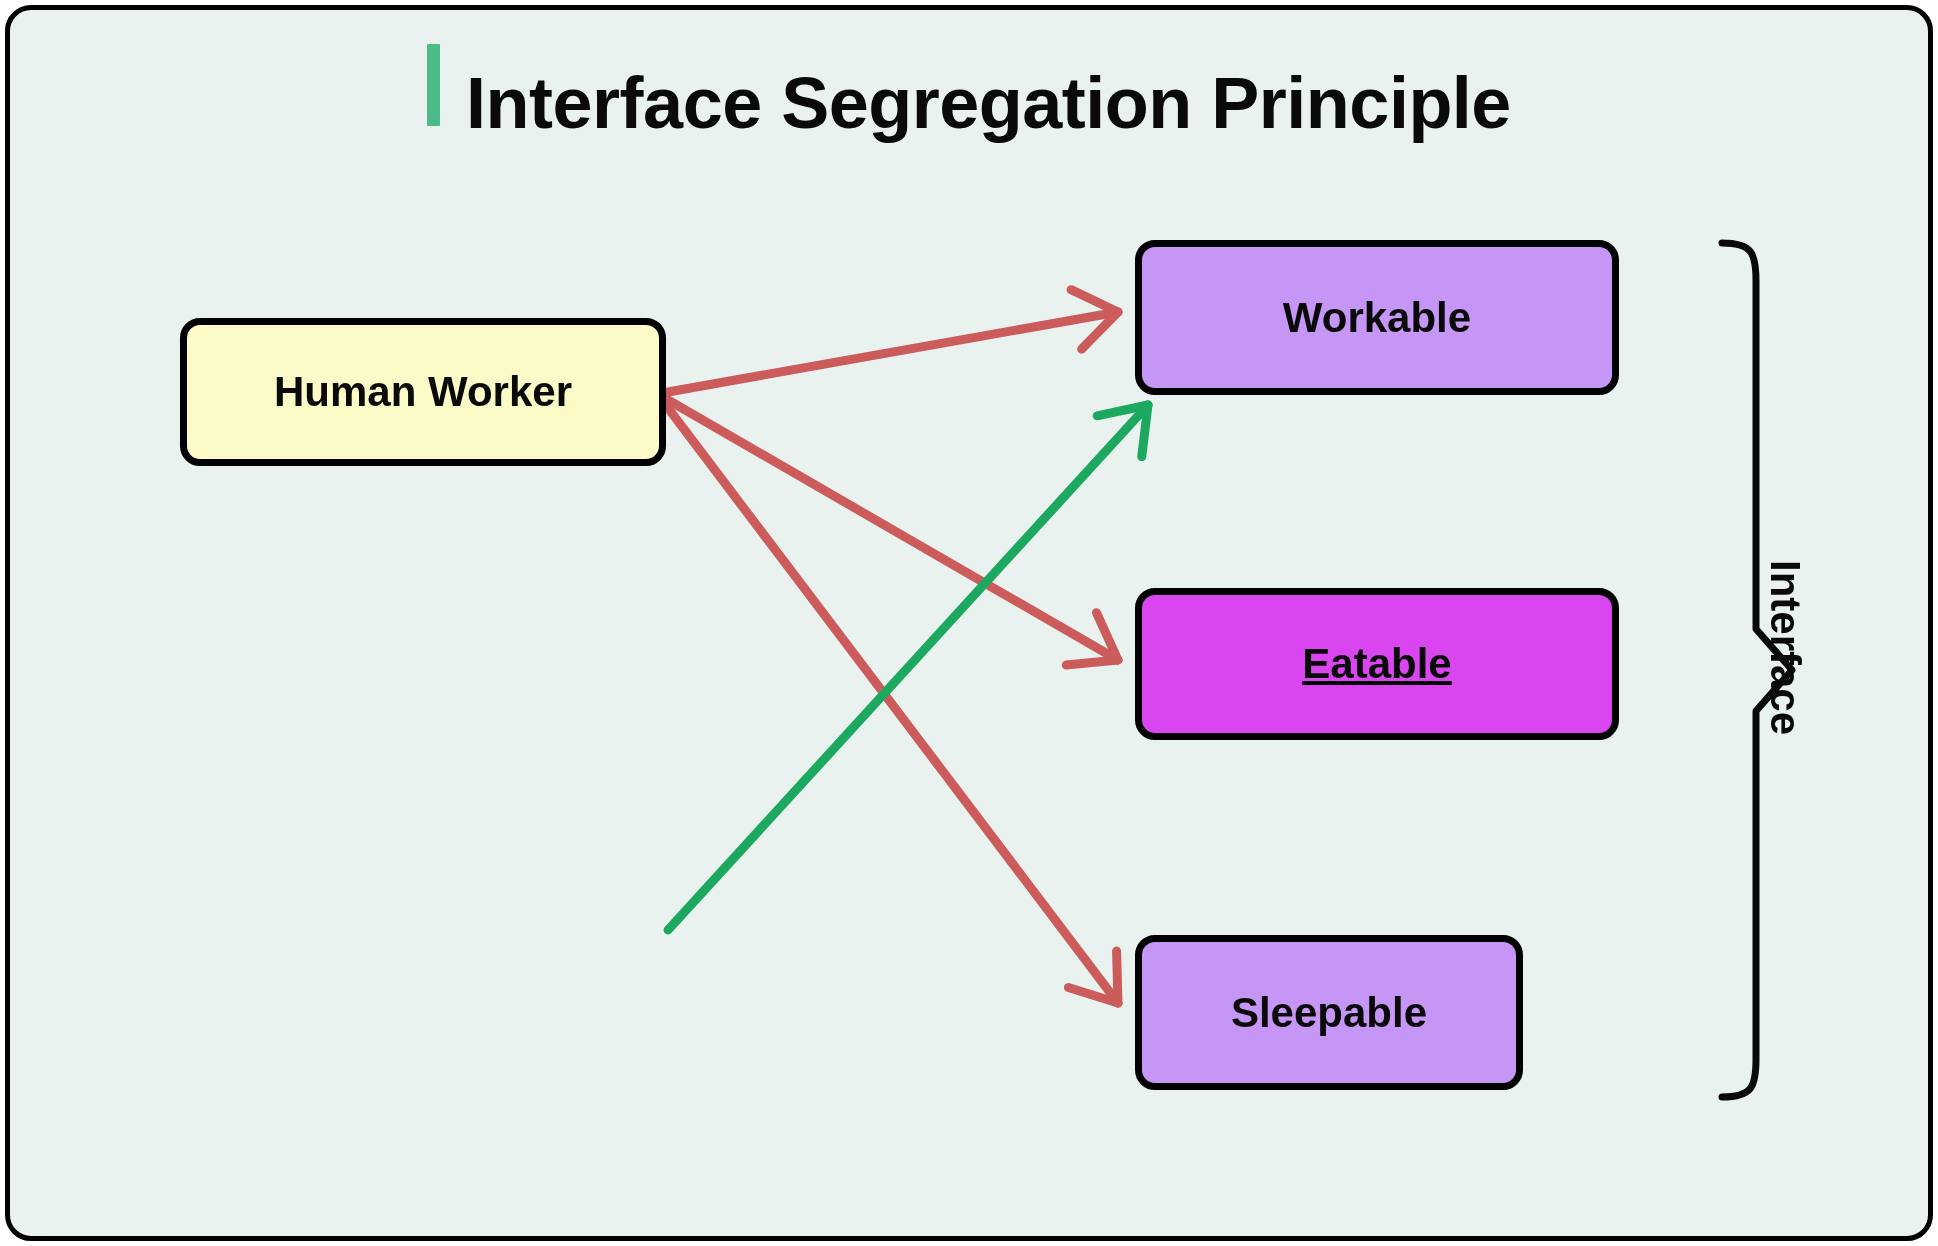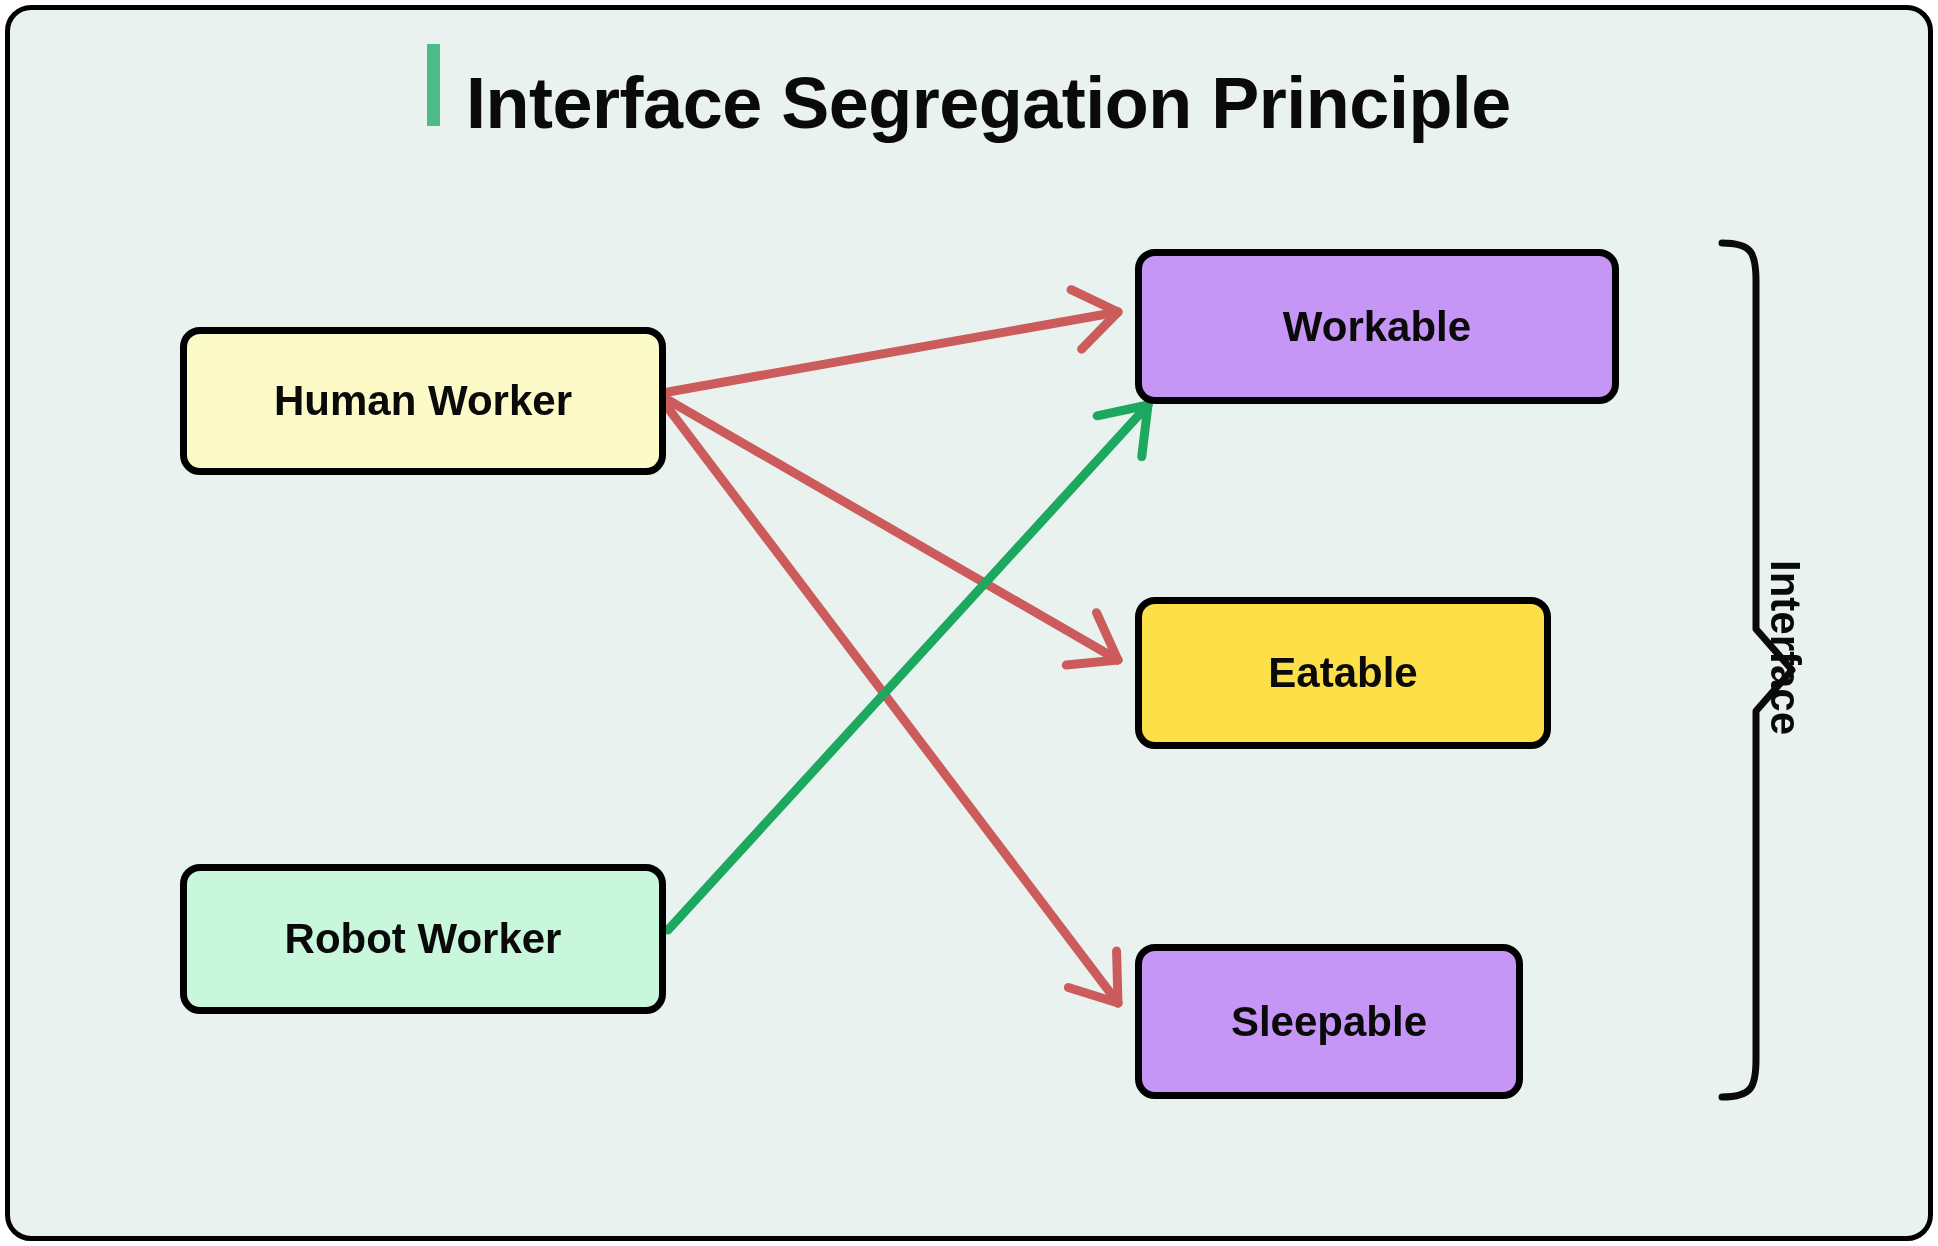--- a/index.html
+++ b/index.html
@@ -66,21 +66,20 @@
   
   .node {
     position: absolute;
     box-sizing: border-box;
     border: 7px solid #000000;
     border-radius: 20px;
     display: flex;
     align-items: center;
     justify-content: center;
     z-index: 3;
-    margin-top: 9px;
   }
   .node-label {
     font-size: 42px;
     font-weight: 700;
     color: #0a0a0a;
     white-space: nowrap;
     line-height: 1;
   }
 
   
@@ -142,28 +141,25 @@
         <line x1="1118" y1="1003" x2="1116.5690088647052" y2="951.0196934948368" stroke="#cc5b5b" stroke-width="9" stroke-linecap="round"></line>
         <line x1="668" y1="930" x2="1148" y2="405" stroke="#1da860" stroke-width="9" stroke-linecap="round"></line>
         <line x1="1148" y1="405" x2="1141.7413098757604" y2="456.62197979474195" stroke="#1da860" stroke-width="9" stroke-linecap="round"></line>
         <line x1="1148" y1="405" x2="1097.143958192419" y2="415.847258255687" stroke="#1da860" stroke-width="9" stroke-linecap="round"></line>
       </g>
   </svg>
 
   <div class="node" id="node-human-worker" style="left: 180px; top: 318px; width: 486px; height: 148px; background: rgb(252, 251, 200); text-align: right;">
     <span class="node-label">Human Worker</span>
   </div>
-  <div class="node" id="node-robot-worker" style="left: 180px; top: 855px; width: 486px; height: 150px; background: rgb(201, 247, 220);">
-    <span class="node-label">Robot Worker</span>
-  </div>
 
   <div class="node" id="node-workable" style="left: 1135px; top: 240px; width: 484px; height: 155px; background: rgb(197, 150, 245);">
     <span class="node-label">Workable</span>
   </div>
-  <div class="node" id="node-eatable" style="left: 1135px; top: 588px; width: 416px; height: 152px; background: #fde047;">
+  <div class="node" id="node-eatable" style="left: 1135px; top: 588px; width: 484px; height: 152px; background: #d946ef; text-decoration: underline;">
     <span class="node-label">Eatable</span>
   </div>
   <div class="node" id="node-sleepable" style="left: 1135px; top: 935px; width: 388px; height: 155px; background: rgb(197, 150, 245);">
     <span class="node-label">Sleepable</span>
   </div>
 
   <svg id="bracket-svg" viewBox="0 0 120 890" xmlns="http://www.w3.org/2000/svg">
     <path id="brace-path" fill="none" stroke="#0a0a0a" stroke-width="7" stroke-linecap="round" stroke-linejoin="round" d="M 22 18 C 52 18, 56 28, 56 56 L 56 404 L 92 445 L 56 486 L 56 834 C 56 862, 52 872, 22 872"></path>
   </svg>
   <div id="bracket-label" style="color: rgb(10, 10, 10);">Interface</div>

